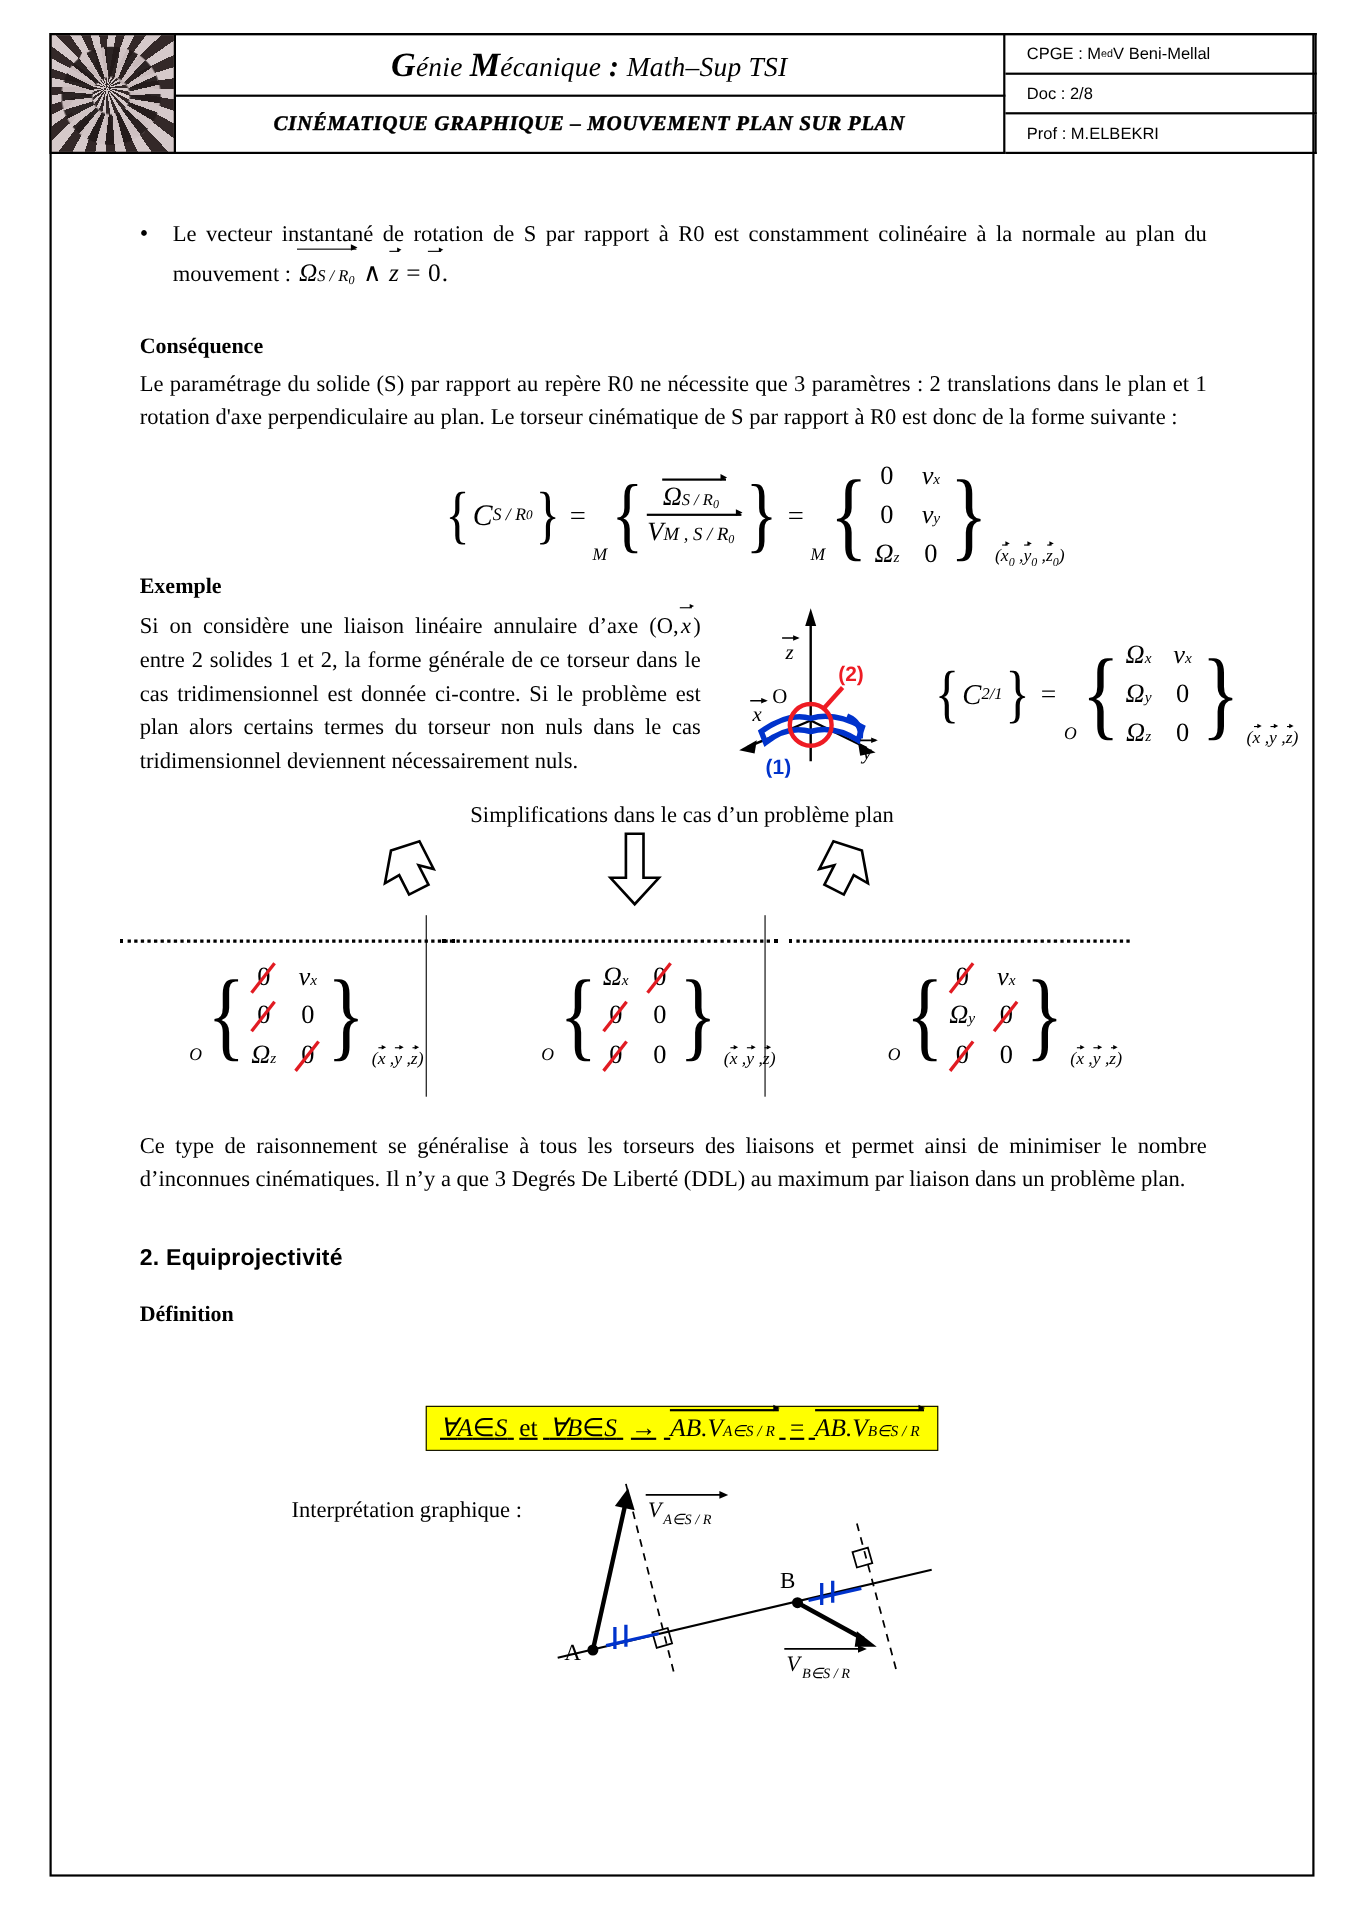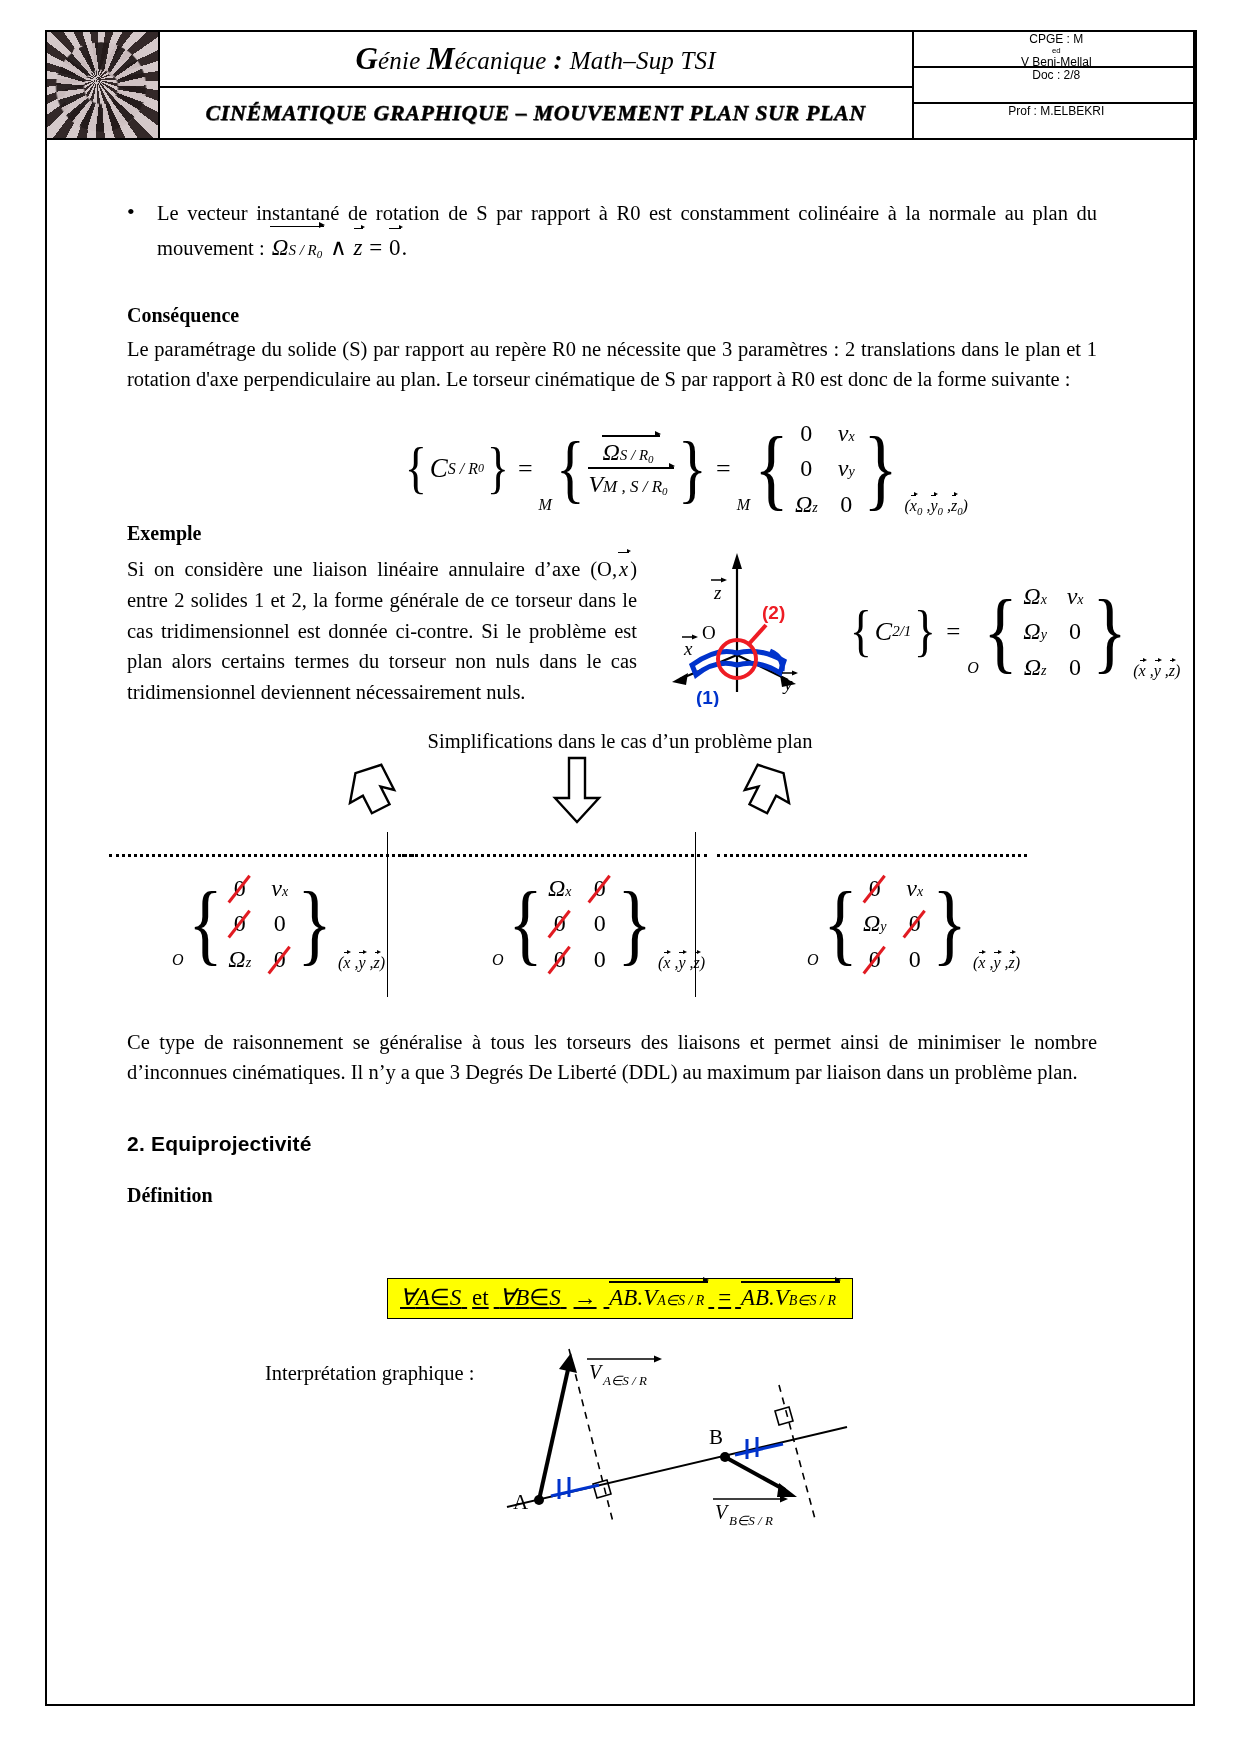--- a/index.html
+++ b/index.html
@@ -74,39 +74,38 @@
   .title-cell .bigcolon{font-weight:bold;font-size:27px;}
   .subtitle-cell{
     height:52px;
     border:2px solid #000;border-left:none;border-top:none;
     box-sizing:border-box;
     display:flex;align-items:center;justify-content:center;
   }
   .subtitle-cell .s{
     font-family:"Liberation Serif", serif;
     font-weight:bold;
-    font-size:22px;
+    font-size:19px;
     letter-spacing:.6px;
     white-space:nowrap;
     font-variant:small-caps;
     text-shadow:0.5px 0.5px 0 #888;
     -webkit-text-stroke:0.3px #000;
   }
   .header-right{
     display:flex;flex-direction:column;
     width:284px;
   }
   .hr-cell{
     border:2px solid #000;border-left:none;
     box-sizing:border-box;
     display:flex;align-items:center;
-    padding-left:4px;
+    padding-left:20px;
     font-family:"Liberation Sans", sans-serif;
-    font-size:12px;
-    flex-direction:column;
+    font-size:15px;
   }
   .hr-cell.c1{height:38px;}
   .hr-cell.c2{height:36px;border-top:none;}
   .hr-cell.c3{height:36px;border-top:none;}
   sup{font-size:.65em;vertical-align:super;}
   sub{font-size:.68em;vertical-align:sub;}
   .para{
     font-size:20.5px;
     line-height:1.48;
     text-align:justify;

